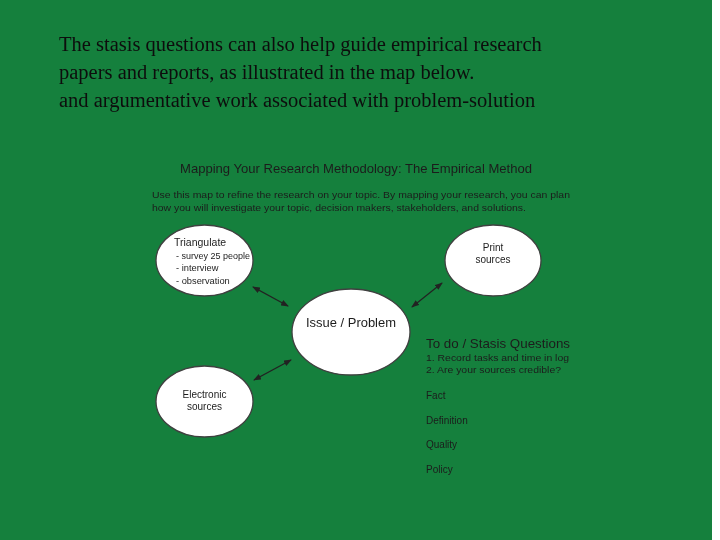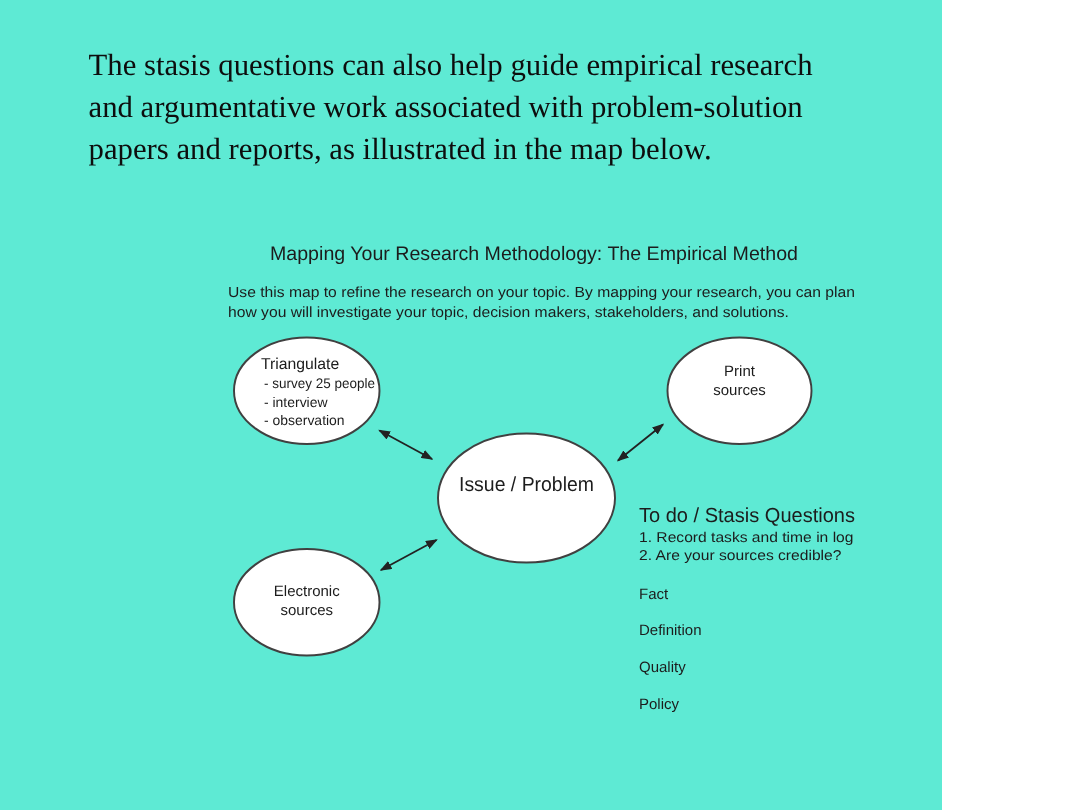--- a/index.html
+++ b/index.html
@@ -1,20 +1,20 @@
 <!DOCTYPE html>
 <html><head>
 <meta charset="utf-8">
 <style>
   html, body { margin: 0; padding: 0; background: #ffffff; }
   .slide {
     position: relative;
-    width: 628px;
+    width: 712px;
     height: 540px;
-    background: #5eead4;
+    background: #15803d;
     overflow: hidden;
     font-family: "Liberation Sans", sans-serif;
   }
   .paragraph {
     position: absolute;
     left: 59px;
     top: 30px;
     font-family: "Liberation Serif", serif;
     font-size: 20.5px;
     line-height: 28px;
@@ -40,22 +40,22 @@
     stroke-width: 1.2;
   }
 </style>
 </head>
 <body>
 
 <div class="slide">
 
   <div class="paragraph">
     <div>The stasis questions can also help guide empirical research</div>
+    <div>papers and reports, as illustrated in the map below.</div>
     <div>and argumentative work associated with problem-solution</div>
-    <div>papers and reports, as illustrated in the map below.</div>
   </div>
 
   <svg class="diagram-svg" width="720" height="540" viewBox="0 0 720 540">
     <defs>
       <marker id="arrowhead" viewBox="0 0 8 6" markerWidth="8" markerHeight="6" refX="7" refY="3" orient="auto-start-reverse" markerUnits="userSpaceOnUse">
         <path d="M0,0 L8,3 L0,6 Z" fill="#222222"></path>
       </marker>
     </defs>
 
     <text x="356" y="173" text-anchor="middle" font-size="13" textLength="352" lengthAdjust="spacingAndGlyphs">Mapping Your Research Methodology: The Empirical Method</text>

